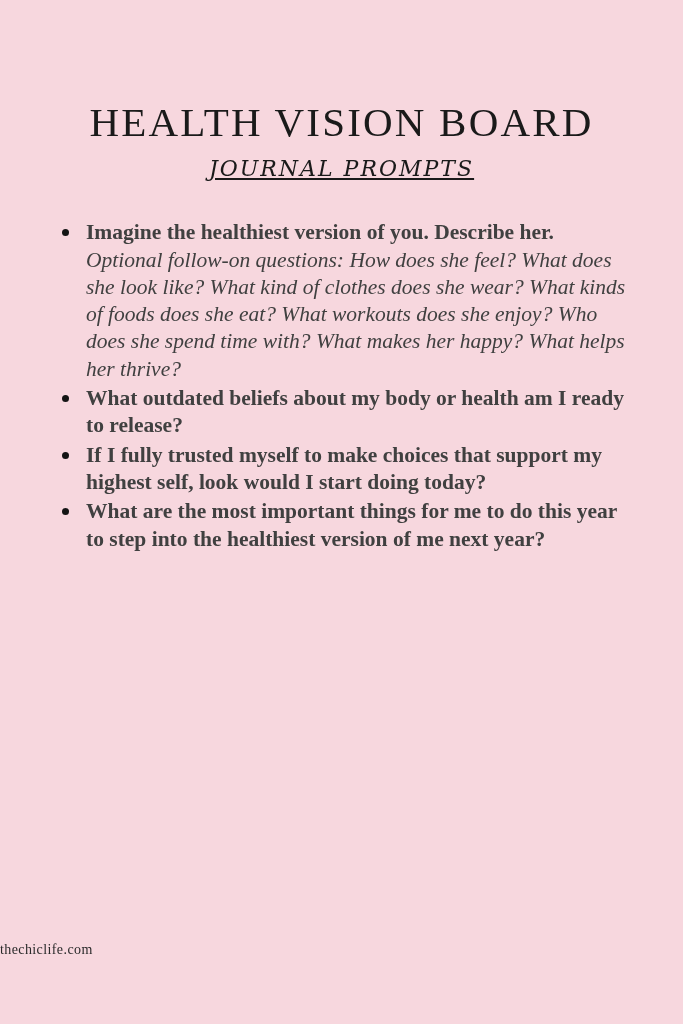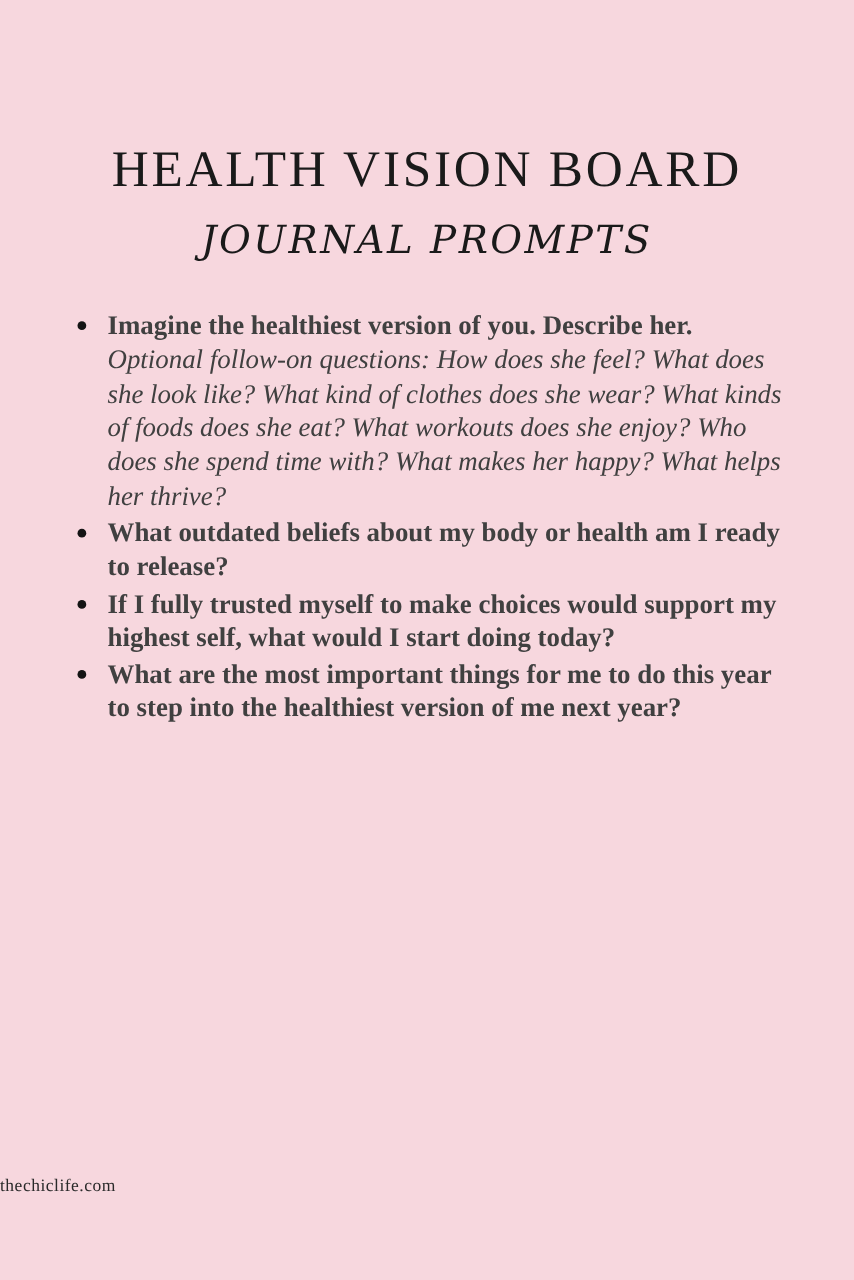--- a/index.html
+++ b/index.html
@@ -27,32 +27,33 @@
     padding-top: 96px;
     text-align: center;
   }
   .title {
     font-family: "Liberation Serif", serif;
     font-size: 41px;
     letter-spacing: 2.2px;
     font-weight: 400;
     color: #1a1a1a;
     line-height: 1.1;
-    margin: 17px;
+    margin: 4px;
     white-space: nowrap;
   }
   .subtitle {
     font-family: "DejaVu Serif", serif;
     font-style: italic;
-    font-size: 31px;
+    font-size: 22px;
     letter-spacing: 2px;
     font-weight: 400;
     color: #1a1a1a;
     margin: 12px 0 0 0;
     line-height: 1.1;
+    text-decoration: underline;
   }
   .prompts {
     margin: 38px 52px 0 52px;
     padding: 0;
     list-style: none;
   }
   .prompt-item {
     position: relative;
     padding-left: 34px;
     margin-bottom: 2px;
@@ -99,21 +100,21 @@
 
   <ul class="prompts">
     <li class="prompt-item">
       <span>Imagine the healthiest version of you. Describe her.</span>
       <span class="prompt-sub">Optional follow-on questions: How does she feel? What does she look like? What kind of clothes does she wear? What kinds of foods does she eat? What workouts does she enjoy? Who does she spend time with? What makes her happy? What helps her thrive?</span>
     </li>
     <li class="prompt-item">
       <span>What outdated beliefs about my body or health am I ready to release?</span>
     </li>
     <li class="prompt-item">
-      <span>If I fully trusted myself to make choices would support my highest self, what would I start doing today?</span>
+      <span>If I fully trusted myself to make choices that support my highest self, look would I start doing today?</span>
     </li>
     <li class="prompt-item">
       <span>What are the most important things for me to do this year to step into the healthiest version of me next year?</span>
     </li>
   </ul>
 
   <div class="footer">thechiclife.com</div>
 
 </div>
 

